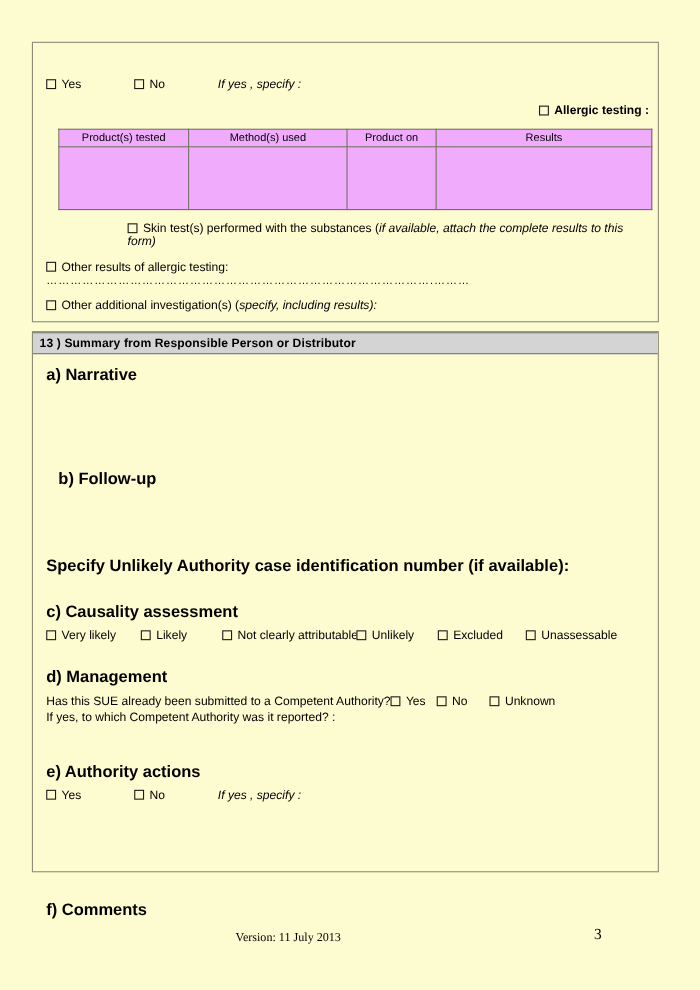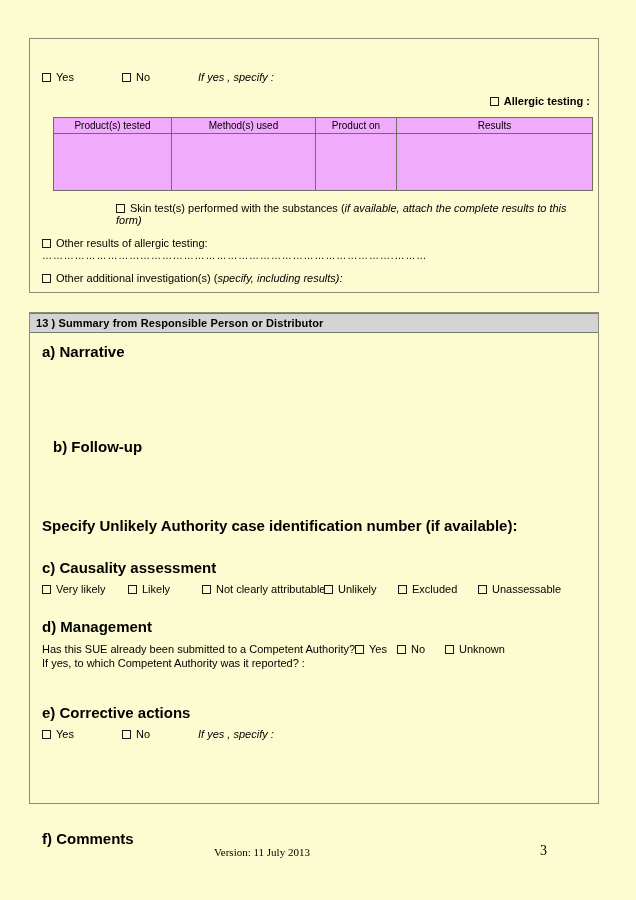--- a/index.html
+++ b/index.html
@@ -127,21 +127,21 @@
     font-size: 11px;
   }
   .dots {
     letter-spacing: 0.9px;
     font-size: 10px;
   }
 
   
   .section-13 {
     width: 570px;
-    margin-top: 19px;
+    margin-top: 8px;
   }
   .sec13-body {
     padding: 6px 8px 10px 8px;
     box-sizing: border-box;
     height: 470px;
     position: relative;
   }
   .sub {
     font-size: 15px;
     font-weight: bold;
@@ -309,21 +309,21 @@
           <span class="cb"></span><span>Yes</span>
         </span><span class="opt mo1">
           <span class="cb"></span><span>No</span>
         </span><span class="opt">
           <span class="cb"></span><span>Unknown</span>
         </span>
       </div>
 
       <div class="manage-q2">If yes, to which Competent Authority was it reported? :</div>
 
-      <div class="sub corrective">e) Corrective actions</div>
+      <div class="sub corrective">e) Authority actions</div>
 
       <div class="corr-opts">
         <span class="opt opt-yes">
           <span class="cb"></span><span>Yes</span>
         </span><span class="opt opt-no">
           <span class="cb"></span><span>No</span>
         </span><span class="ital">If yes , specify :</span>
       </div>
 
       <div class="sub comments">f) Comments</div>

